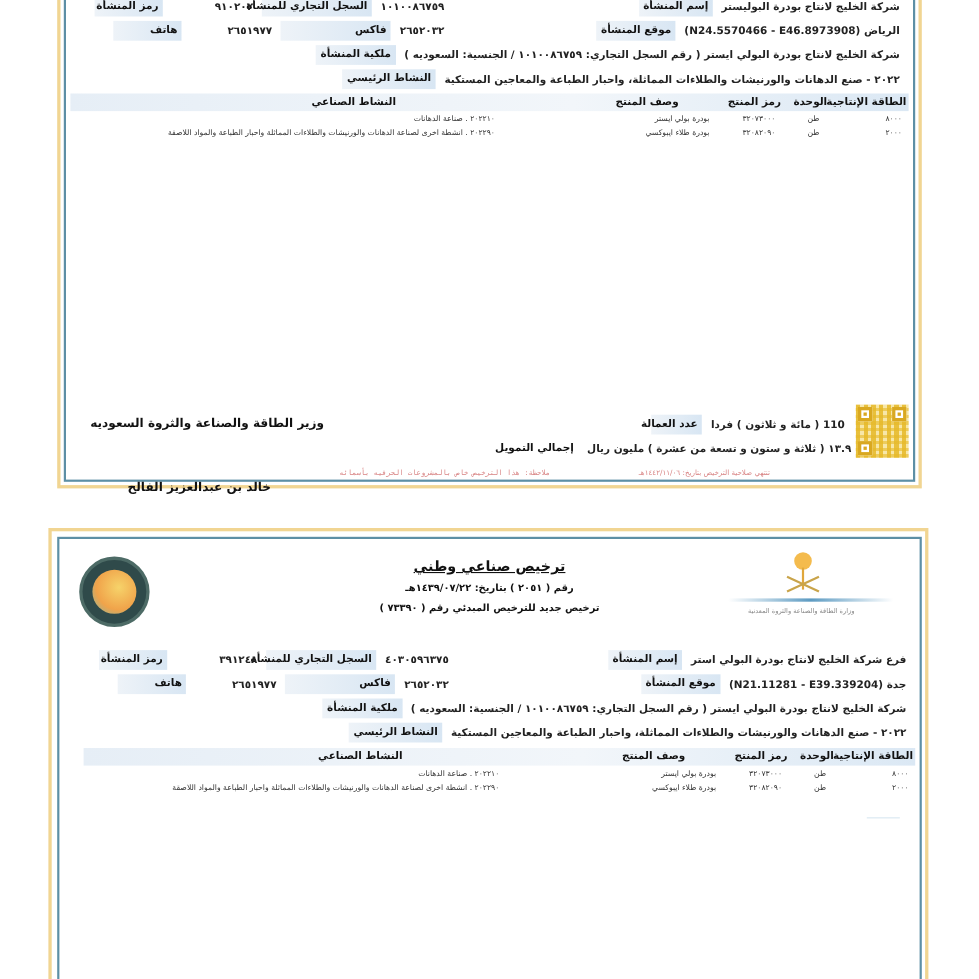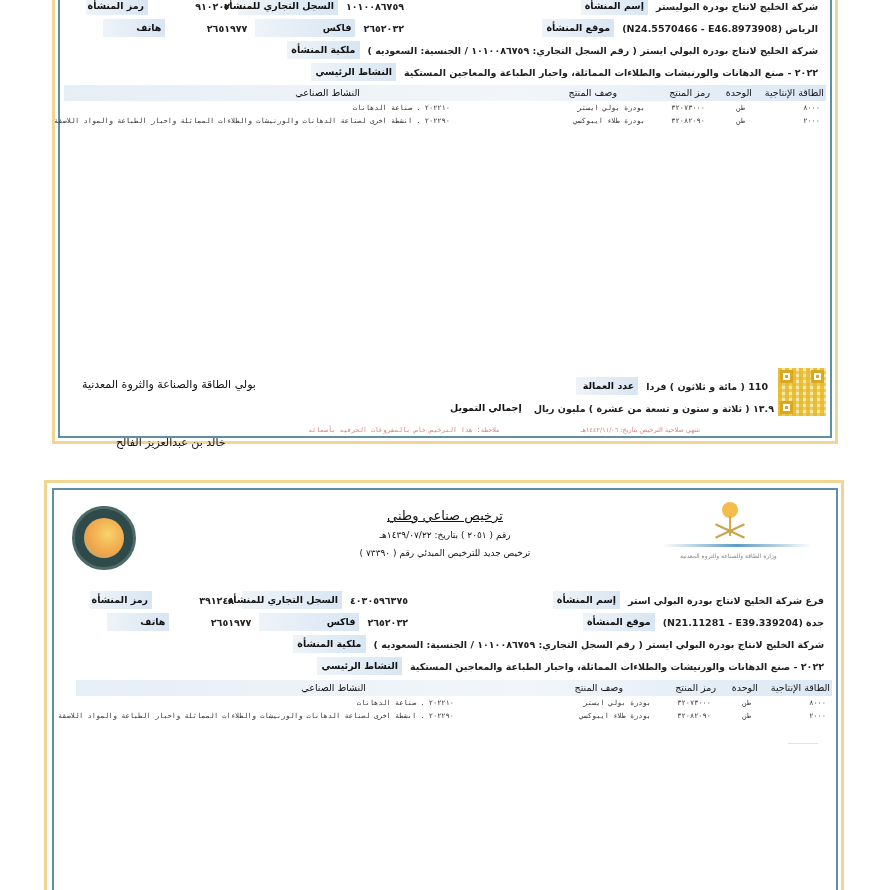--- a/index.html
+++ b/index.html
@@ -8,22 +8,22 @@
 
   .cert { position: absolute; }
   .outer { position: absolute; border: 3px solid #f1d592; }
   .inner { position: absolute; border: 2px solid #5d8fa5; background: #fff; }
 
   .row { position: absolute; right: 0; height: 20px; display: flex; flex-direction: row-reverse; align-items: center; direction: rtl; }
   .lbl { font-size: 9.5px; font-weight: bold; color: #111; background: linear-gradient(to left, #d8e6f3, #eef3f8); height: 18px; line-height: 18px; padding: 0 4px; white-space: nowrap; }
   .val { font-size: 9.5px; font-weight: bold; color: #222; white-space: nowrap; padding: 0 8px; direction: rtl; }
 
   .abs { position: absolute; white-space: nowrap; direction: rtl; }
-  .b { font-weight: normal; }
-  .sm { font-size: 7px; color: #333; font-family: Liberation Mono, monospace; }
+  .b { font-weight: bold; }
+  .sm { font-size: 7px; color: #333; }
   .md { font-size: 9.5px; }
 
   .hdrbar { position: absolute; height: 16px; background: linear-gradient(to left, #dbe8f4, #f2f6fa 40%, #e6eef6); }
   .red { color: #d98585; font-size: 6.5px; }
   .qr { position: absolute; width: 48px; height: 48px;
         background:
           repeating-linear-gradient(90deg, rgba(230,185,40,.85) 0 4px, transparent 4px 7px),
           repeating-linear-gradient(0deg, rgba(230,185,40,.6) 0 3px, transparent 3px 6px);
         background-color: #f7e7a8; }
   .qr .fp { position: absolute; width: 13px; height: 13px; border: 3px solid #d9a820; background: #fff; }
@@ -88,29 +88,29 @@
       <span class="abs sm" style="top:125px;right:380px;">٢٠٢٢٩٠ . انشطة اخرى لصناعة الدهانات والورنيشات والطلاءات المماثلة واحبار الطباعة والمواد اللاصقة</span>
     </div>
 
     <div class="qr" style="top:376px;right:4px;">
       <div class="fp" style="top:2px;left:2px;"></div>
       <div class="fp" style="top:2px;right:2px;"></div>
       <div class="fp" style="bottom:2px;left:2px;"></div>
     </div>
 
     <div class="row" style="top:384px;right:54px;">
-      <span class="lbl" style="width:62px;">عدد العمالة</span>
+      <span class="lbl" style="width:46px;">عدد العمالة</span>
       <span class="val">110 ( مائة و ثلاثون ) فردا</span>
     </div>
     <div class="row" style="top:406px;right:54px;">
       <span class="lbl" style="background:none;">إجمالي التمويل</span>
       <span class="val" style="padding-right:2px;">١٣.٩ ( ثلاثة و ستون و تسعة من عشرة ) مليون ريال</span>
     </div>
 
-    <span class="abs b" style="top:386px;left:22px;font-size:11px;">بولي الطاقة والصناعة والثروة المعدنية</span>
+    <span class="abs b" style="top:386px;left:22px;font-size:11px;">وزير الطاقة والصناعة والثروة السعوديه</span>
     <span class="abs b" style="top:444px;left:56px;font-size:11px;">خالد بن عبدالعزيز الفالح</span>
 
     <span class="abs red" style="top:434px;right:130px;">تنتهي صلاحية الترخيص بتاريخ: ١٤٤٢/١١/٠٦هـ</span>
     <span class="abs red" style="top:434px;right:330px;font-family:Liberation Mono, monospace;">ملاحظة: هذا الترخيص خاص بالمشروعات الحرفيه بأسمائه</span>
   </div>
 </div>
 
 <div class="cert" style="left:0;top:476px;width:890px;height:414px;">
   <div class="outer" style="left:44px;top:4px;width:800px;height:420px;"></div>
   <div class="inner" style="left:52px;top:12px;width:786px;height:420px;">

